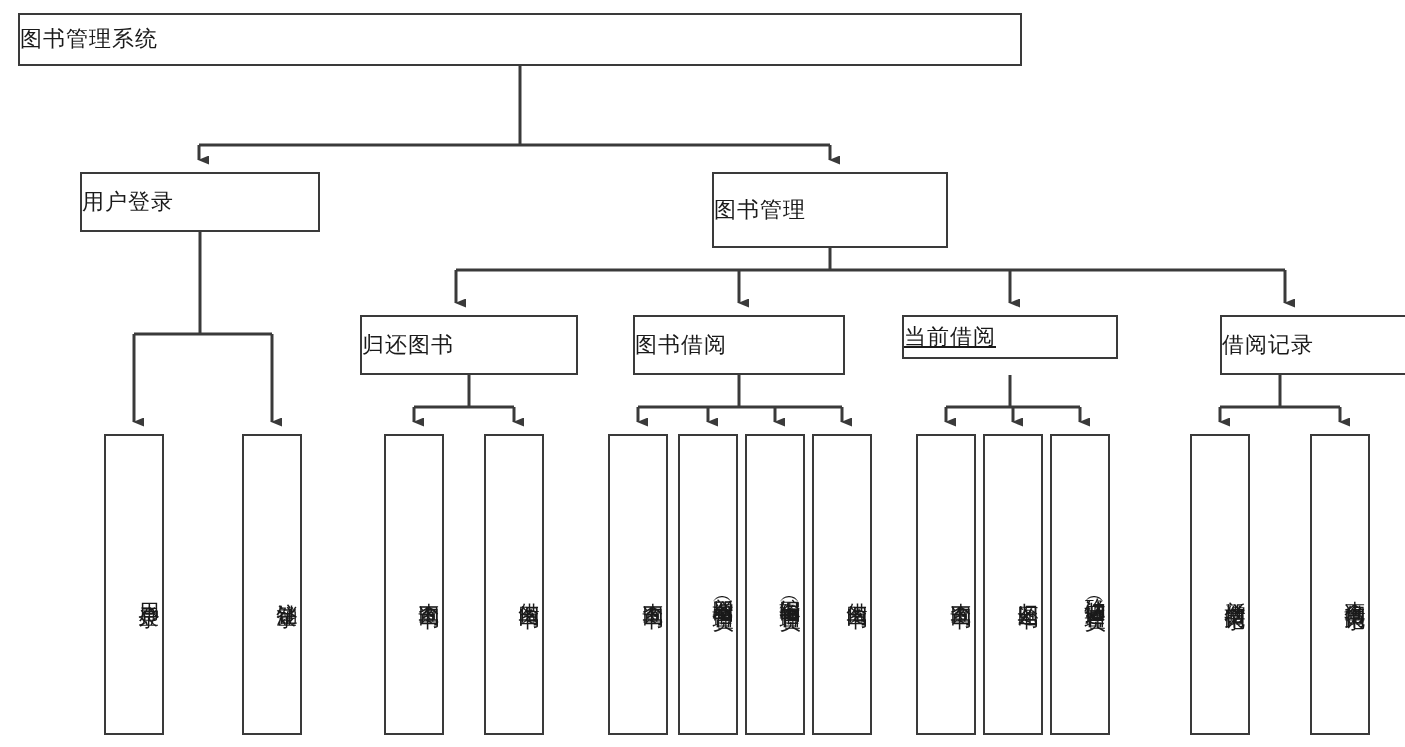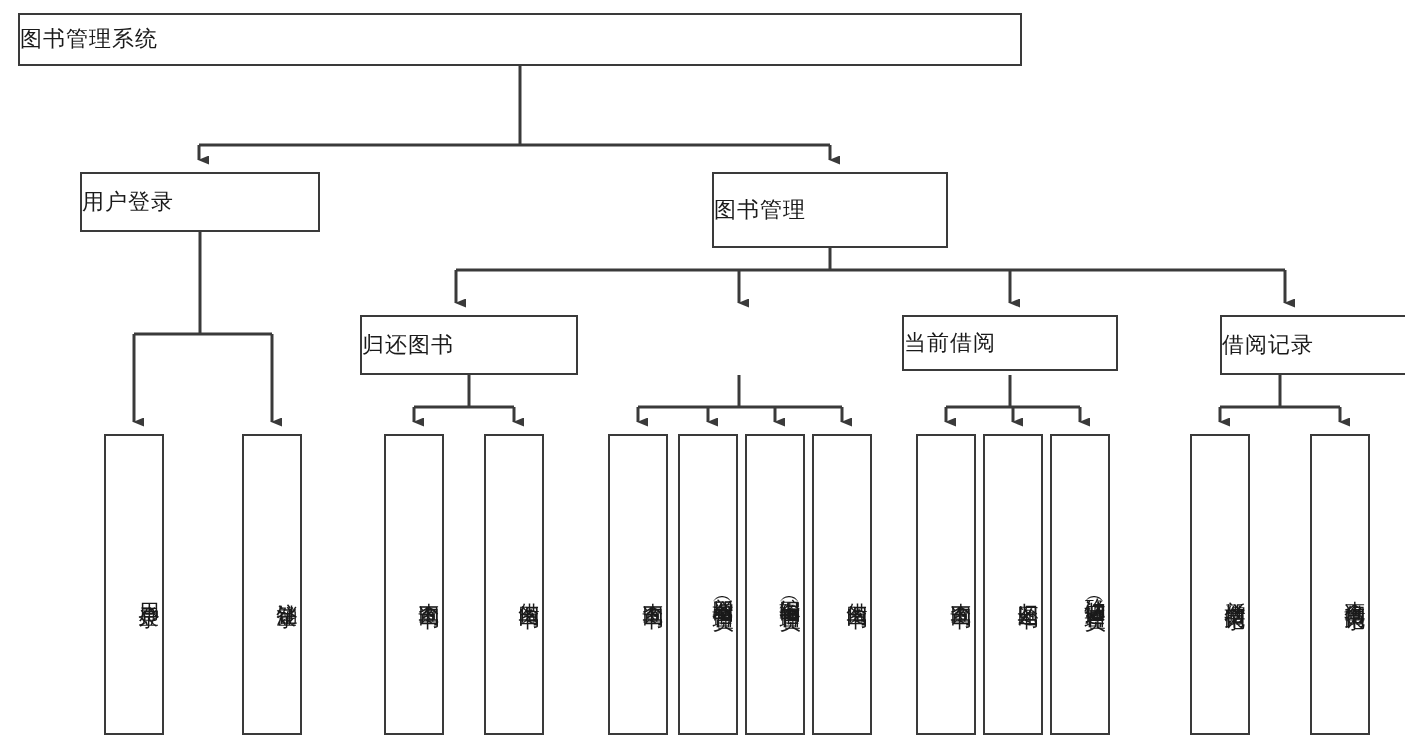--- a/index.html
+++ b/index.html
@@ -127,21 +127,24 @@
   <div class="node horizontal" style="left: 80px; top: 172px; width: 240px; height: 60px; border-color: rgb(58, 58, 58); background: rgb(255, 255, 255); color: rgb(26, 26, 26);">
     <span>用户登录</span>
   </div>
   <div class="node horizontal" style="left: 712px; top: 172px; width: 236px; height: 76px; border-color: rgb(58, 58, 58); background: rgb(255, 255, 255); color: rgb(26, 26, 26);">
     <span>图书管理</span>
   </div>
 
   <div class="node horizontal" style="left: 360px; top: 315px; width: 218px; height: 60px; border-color: rgb(58, 58, 58); background: rgb(255, 255, 255); color: rgb(26, 26, 26);">
     <span>归还图书</span>
   </div>
-  <div class="node horizontal" style="left: 902px; top: 315px; width: 216px; height: 56px; border-color: rgb(58, 58, 58); background: rgb(255, 255, 255); color: rgb(26, 26, 26);">
+  <div class="node horizontal" style="left: 633px; top: 315px; width: 212px; height: 60px; border-color: rgb(58, 58, 58); background: rgb(255, 255, 255); color: rgb(26, 26, 26);">
+    <span>图书借阅</span>
+  </div>
+  <div class="node horizontal" style="left: 902px; top: 315px; width: 216px; height: 44px; border-color: rgb(58, 58, 58); background: rgb(255, 255, 255); color: rgb(26, 26, 26); text-decoration: underline;">
     <span>当前借阅</span>
   </div>
   <div class="node horizontal" style="left: 1172px; top: 315px; width: 216px; height: 60px; border-color: rgb(58, 58, 58); background: rgb(255, 255, 255); color: rgb(26, 26, 26); margin-left: 48px;">
     <span>借阅记录</span>
   </div>
 
   <div class="node vertical" style="left: 104px; top: 434px; width: 60px; height: 301px; border-color: rgb(58, 58, 58); background: rgb(255, 255, 255); color: rgb(26, 26, 26);">
     <span class="vlabel">用户登录</span>
   </div>
   <div class="node vertical" style="left: 242px; top: 434px; width: 60px; height: 301px; border-color: rgb(58, 58, 58); background: rgb(255, 255, 255); color: rgb(26, 26, 26);">

